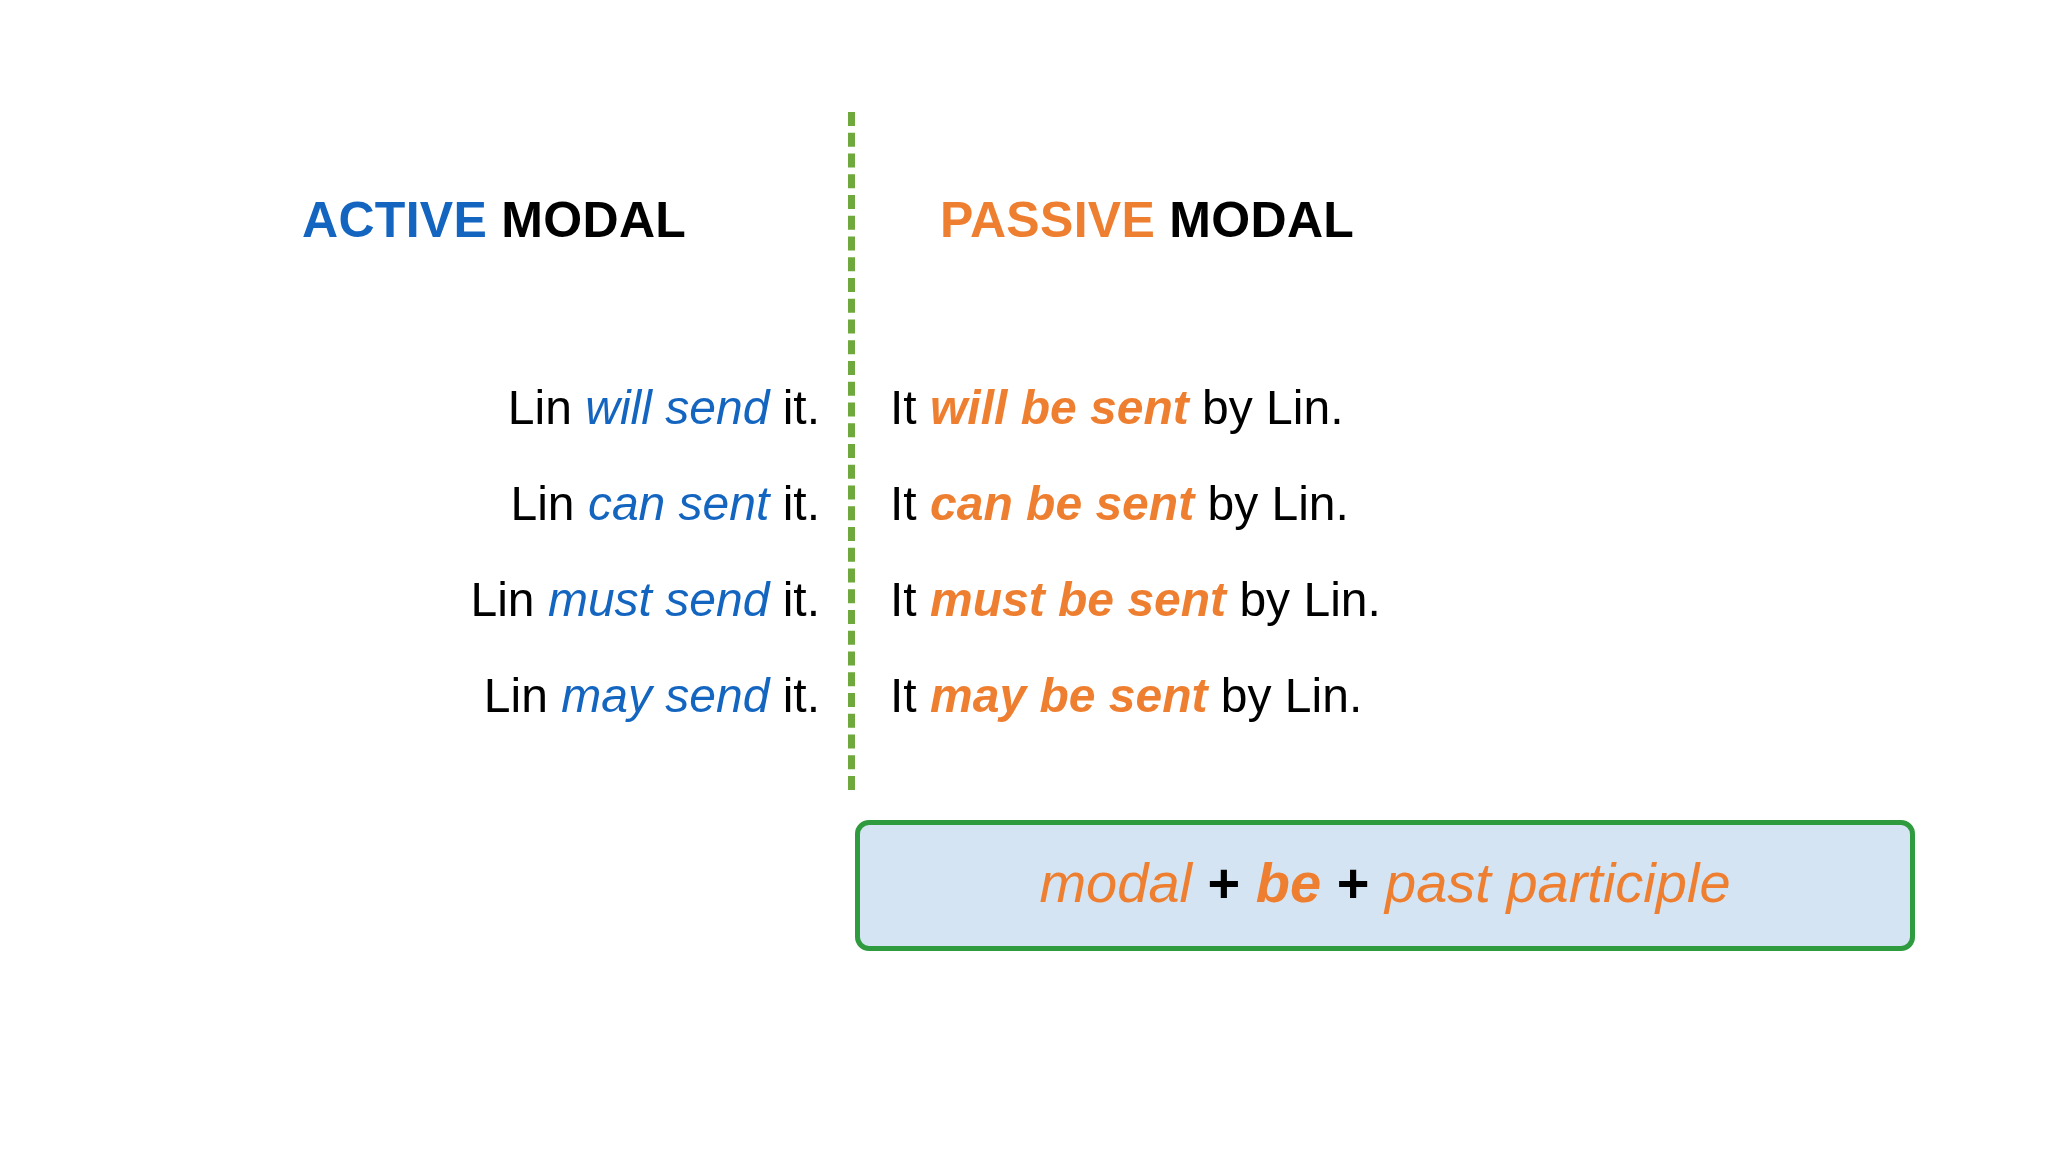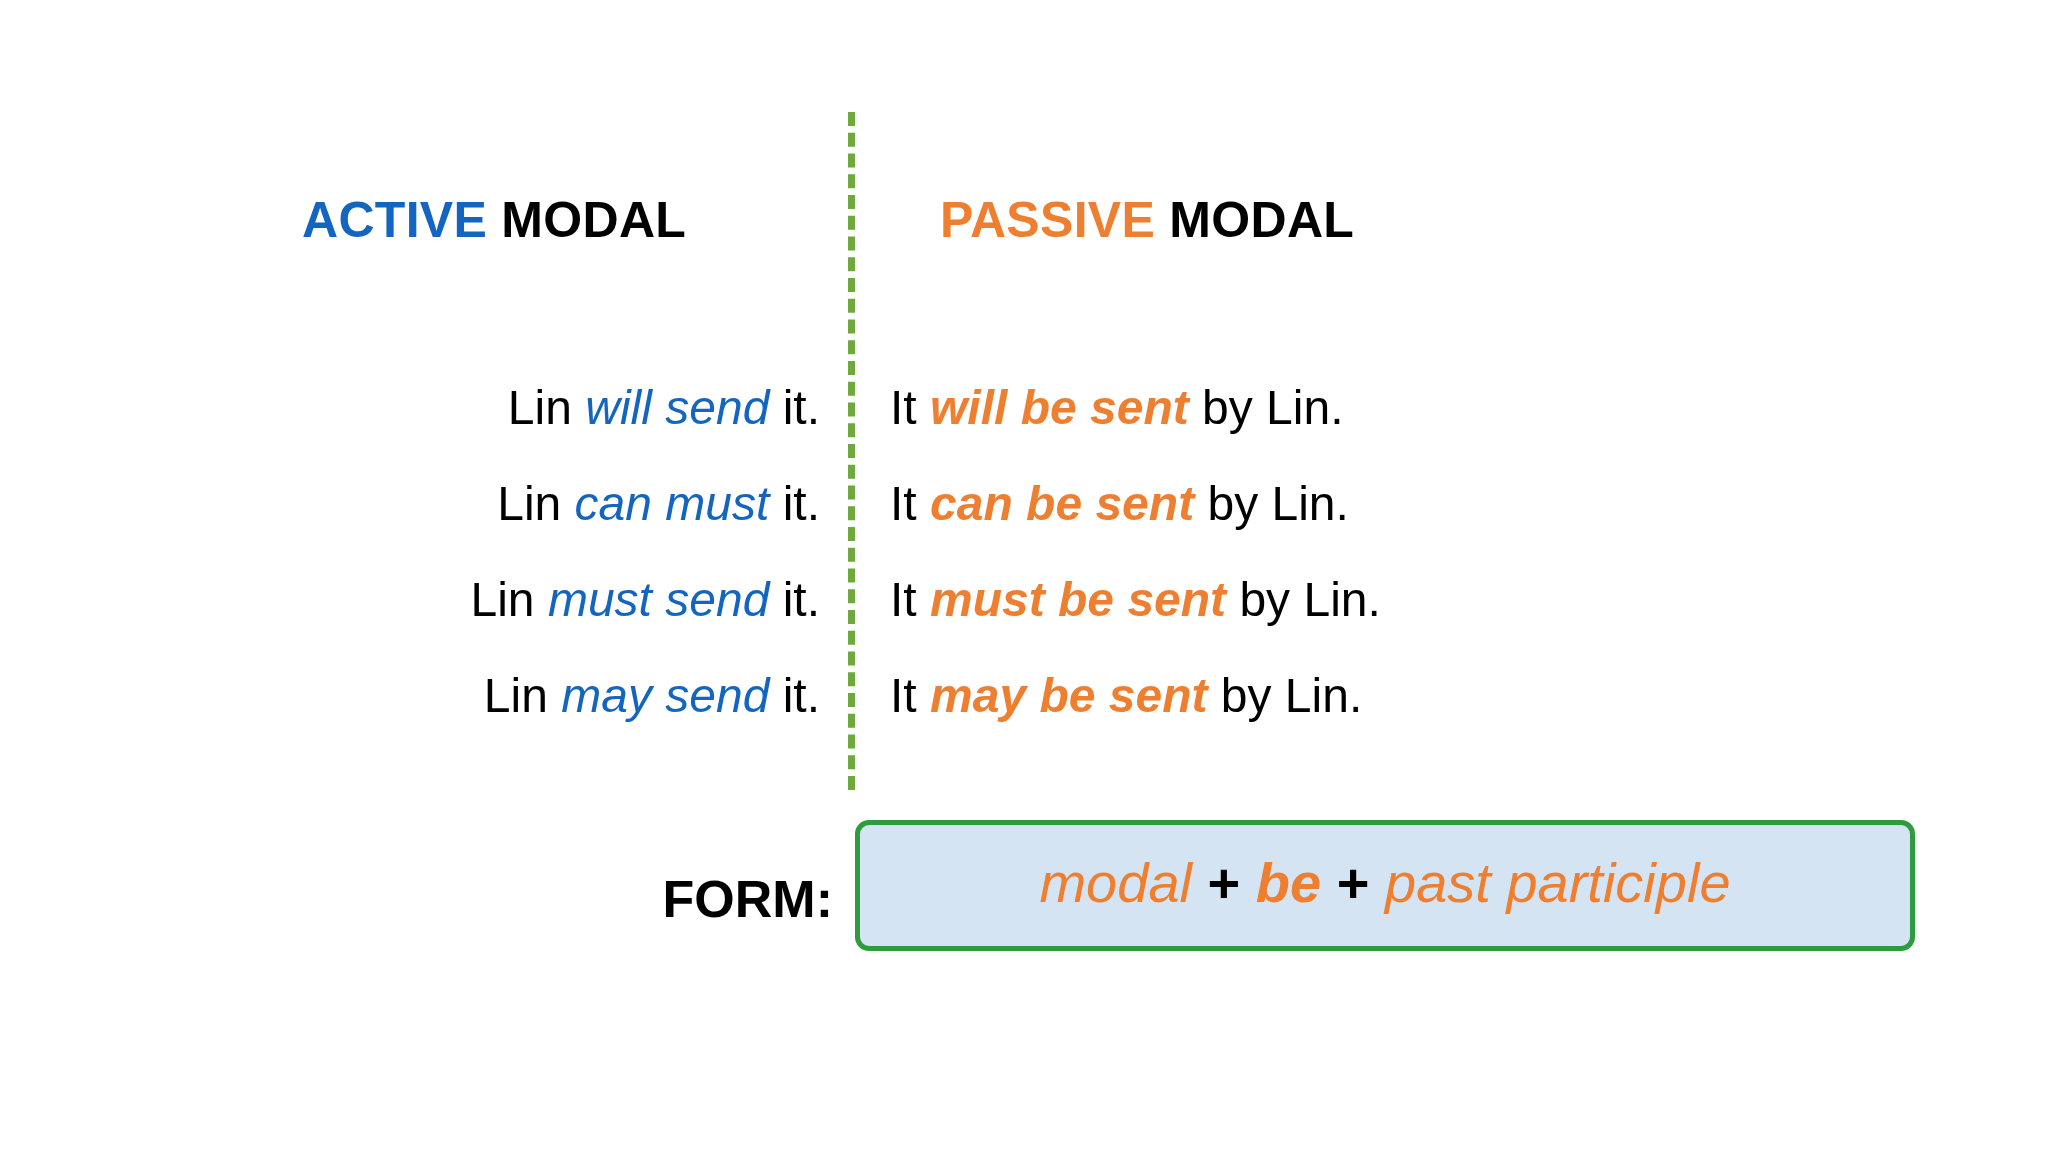--- a/index.html
+++ b/index.html
@@ -168,36 +168,35 @@
   </div>
 
   <div class="rows">
 
     <div class="row">
       <div class="sent active"><span>Lin </span><span class="em-blue">will send</span><span> it.</span></div>
       <div class="sent passive"><span>It </span><span class="em-orange">will be sent</span><span> by Lin.</span></div>
     </div>
 
     <div class="row">
-      <div class="sent active"><span>Lin </span><span class="em-blue">can must</span><span> it.</span></div>
+      <div class="sent active"><span>Lin </span><span class="em-blue">can sent</span><span> it.</span></div>
       <div class="sent passive"><span>It </span><span class="em-orange">can be sent</span><span> by Lin.</span></div>
     </div>
 
     <div class="row">
       <div class="sent passive"><span>It </span><span class="em-orange">must be sent</span><span> by Lin.</span></div>
       <div class="sent active"><span>Lin </span><span class="em-blue">must send</span><span> it.</span></div>
     </div>
 
     <div class="row">
       <div class="sent active"><span>Lin </span><span class="em-blue">may send</span><span> it.</span></div>
       <div class="sent passive"><span>It </span><span class="em-orange">may be sent</span><span> by Lin.</span></div>
     </div>
 
   </div>
 
   <div class="form-row">
-    <div class="form-label">FORM:</div>
     <div class="form-box">
       <div class="form-text"><span class="f-orange">modal</span><span class="f-plus"> + </span><span class="f-orange-b">be</span><span class="f-plus"> + </span><span class="f-orange">past participle</span></div>
     </div>
   </div>
 
 </div>
 
 </body></html>

